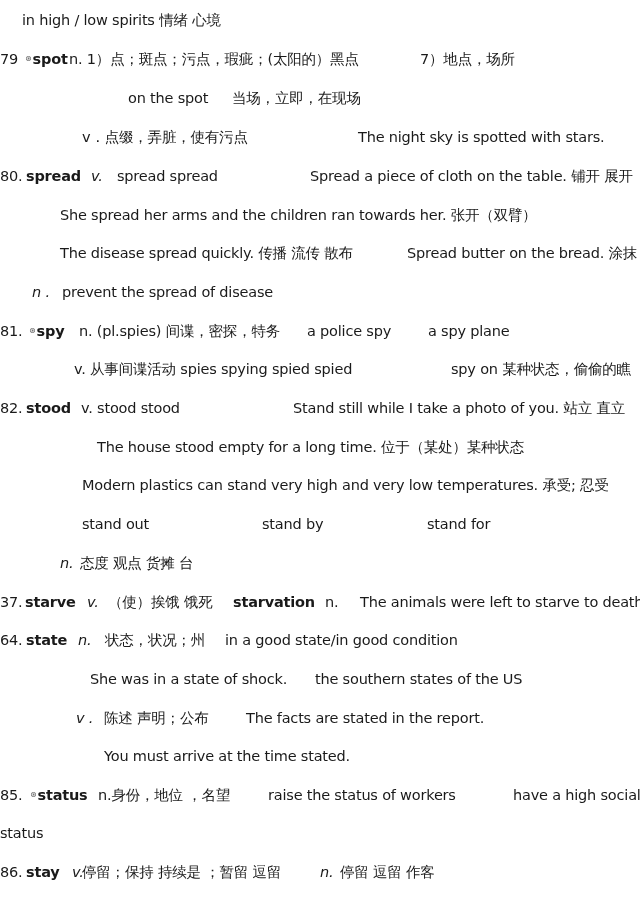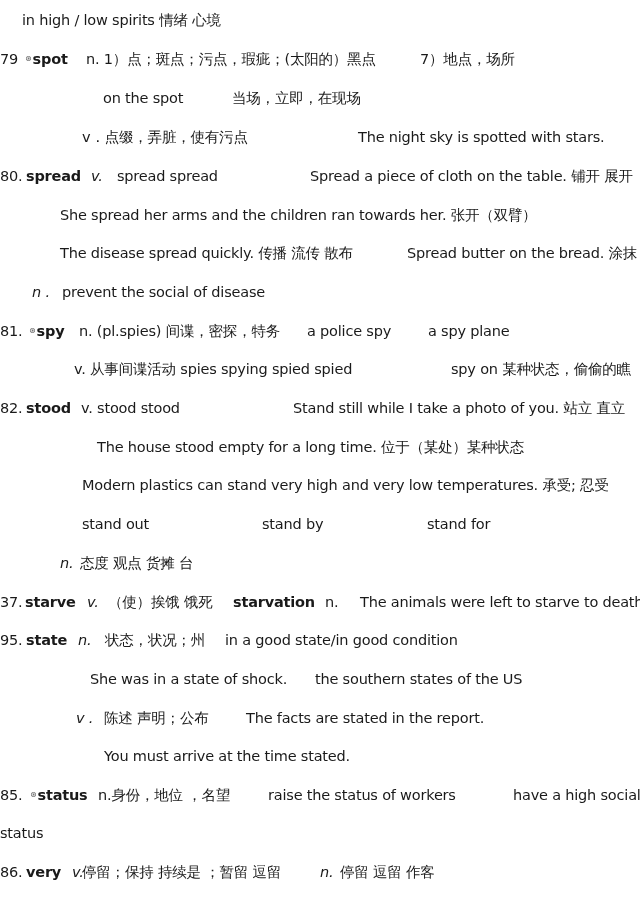--- a/index.html
+++ b/index.html
@@ -14,25 +14,25 @@
 </head>
 <body>
 
 <div class="ln" style="top:10px;left:22px;">
   <span class="seg" style="left:0">in high / low spirits  情绪  心境</span>
 </div>
 
 <div class="ln" style="top:49px;left:0;">
   <span class="seg" style="left:0">79</span>
   <span class="seg" style="left:25px"><span class="star">⊛</span><span class="b">spot</span></span>
-  <span class="seg" style="left:86px">n. 1）点；斑点；污点，瑕疵；(太阳的）黑点</span>
+  <span class="seg" style="left:69px">n. 1）点；斑点；污点，瑕疵；(太阳的）黑点</span>
   <span class="seg" style="left:420px">7）地点，场所</span>
 </div>
 <div class="ln" style="top:88px;left:0;">
-  <span class="seg" style="left:103px">on the spot</span>
+  <span class="seg" style="left:128px">on the spot</span>
   <span class="seg" style="left:232px">当场，立即，在现场</span>
 </div>
 <div class="ln" style="top:127px;left:0;">
   <span class="seg" style="left:82px">v．点缀，弄脏，使有污点</span>
   <span class="seg" style="left:358px">The night sky is spotted with stars.</span>
 </div>
 
 <div class="ln" style="top:166px;left:0;">
   <span class="seg" style="left:0">80.</span>
   <span class="seg b" style="left:26px">spread</span>
@@ -42,21 +42,21 @@
 </div>
 <div class="ln" style="top:205px;left:0;">
   <span class="seg" style="left:60px">She spread her arms and the children ran towards her.  张开（双臂）</span>
 </div>
 <div class="ln" style="top:243px;left:0;">
   <span class="seg" style="left:60px">The disease spread quickly.  传播  流传  散布</span>
   <span class="seg" style="left:407px">Spread butter on the bread.  涂抹</span>
 </div>
 <div class="ln" style="top:282px;left:0;">
   <span class="seg i" style="left:32px">n .</span>
-  <span class="seg" style="left:62px">prevent the social of disease</span>
+  <span class="seg" style="left:62px">prevent the spread of disease</span>
 </div>
 
 <div class="ln" style="top:321px;left:0;">
   <span class="seg" style="left:0">81.</span>
   <span class="seg" style="left:29px"><span class="star">⊛</span><span class="b">spy</span></span>
   <span class="seg" style="left:79px">n. (pl.spies)  间谍，密探，特务</span>
   <span class="seg" style="left:307px">a police spy</span>
   <span class="seg" style="left:428px">a spy plane</span>
 </div>
 <div class="ln" style="top:359px;left:0;">
@@ -90,21 +90,21 @@
   <span class="seg" style="left:0">37.</span>
   <span class="seg b" style="left:25px">starve</span>
   <span class="seg i" style="left:87px">v.</span>
   <span class="seg" style="left:108px">（使）挨饿  饿死</span>
   <span class="seg b" style="left:233px">starvation</span>
   <span class="seg" style="left:325px">n.</span>
   <span class="seg" style="left:360px">The animals were left to starve to death.</span>
 </div>
 
 <div class="ln" style="top:630px;left:0;">
-  <span class="seg" style="left:0">95.</span>
+  <span class="seg" style="left:0">64.</span>
   <span class="seg b" style="left:26px">state</span>
   <span class="seg i" style="left:78px">n.</span>
   <span class="seg" style="left:105px">状态，状况；州</span>
   <span class="seg" style="left:225px">in a good state/in good condition</span>
 </div>
 <div class="ln" style="top:669px;left:0;">
   <span class="seg" style="left:90px">She was in a state of shock.</span>
   <span class="seg" style="left:315px">the southern states of the US</span>
 </div>
 <div class="ln" style="top:708px;left:0;">
@@ -122,18 +122,18 @@
   <span class="seg" style="left:98px">n.身份，地位  ，名望</span>
   <span class="seg" style="left:268px">raise the status of workers</span>
   <span class="seg" style="left:513px">have a high social</span>
 </div>
 <div class="ln" style="top:823px;left:0;">
   <span class="seg" style="left:0">status</span>
 </div>
 
 <div class="ln" style="top:862px;left:0;">
   <span class="seg" style="left:0">86.</span>
-  <span class="seg b" style="left:26px">very</span>
+  <span class="seg b" style="left:26px">stay</span>
   <span class="seg i" style="left:72px">v.</span>
   <span class="seg" style="left:82px">停留；保持  持续是  ；暂留  逗留</span>
   <span class="seg i" style="left:320px">n.</span>
   <span class="seg" style="left:340px">停留  逗留  作客</span>
 </div>
 
 </body></html>

